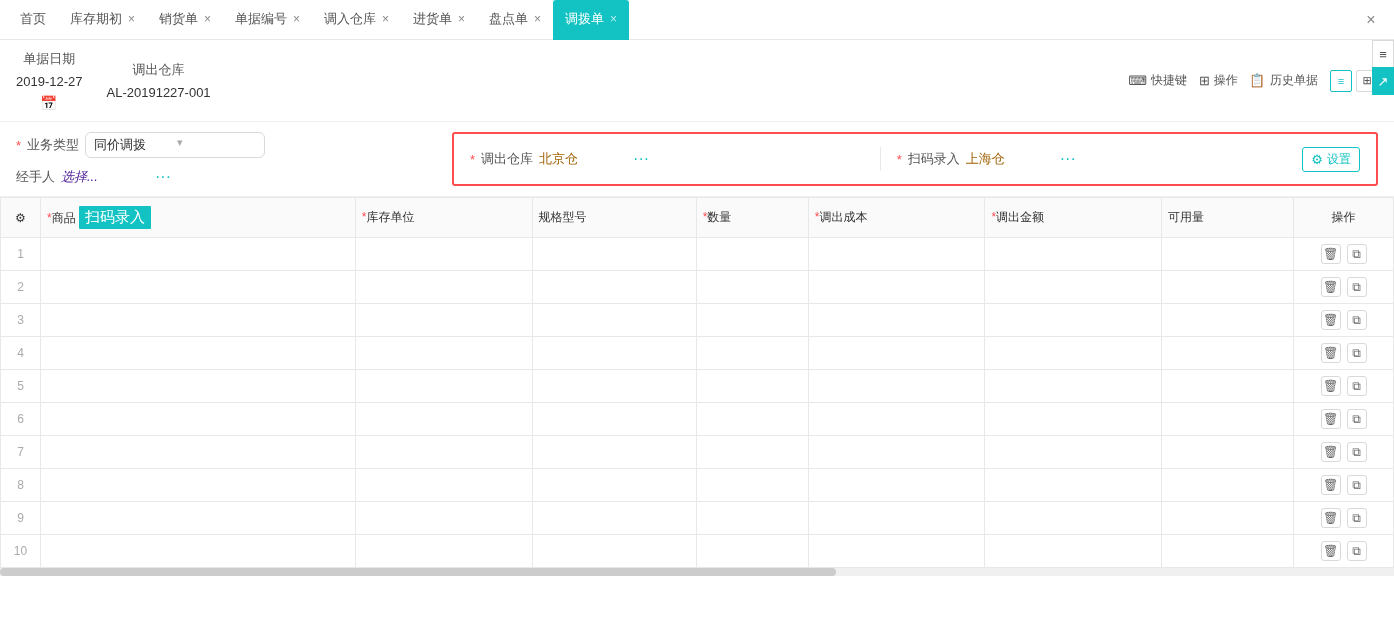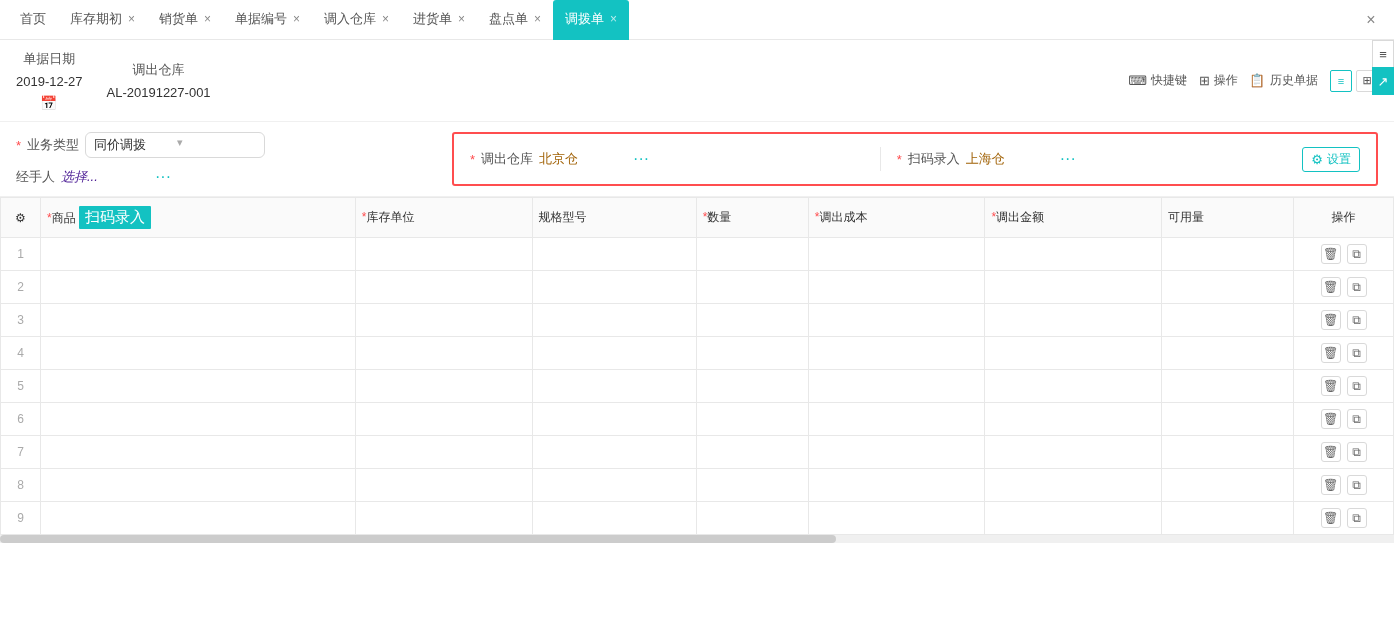--- a/index.html
+++ b/index.html
@@ -511,20 +511,36 @@
       <td></td>
       <td></td>
       <td></td>
       <td>
         <div class="op-cell">
           <div class="op-icon">🗑</div>
           <div class="op-icon">⧉</div>
         </div>
       </td>
     </tr>
+          <tr>
+      <td class="row-num">10</td>
+      <td></td>
+      <td></td>
+      <td></td>
+      <td></td>
+      <td></td>
+      <td></td>
+      <td></td>
+      <td>
+        <div class="op-cell">
+          <div class="op-icon">🗑</div>
+          <div class="op-icon">⧉</div>
+        </div>
+      </td>
+    </tr>
         </tbody>
     </table>
     <div class="scroll-track">
       <div class="scroll-thumb"></div>
     </div>
   </div>
 
 </div>
 
 <div class="right-sidebar">

